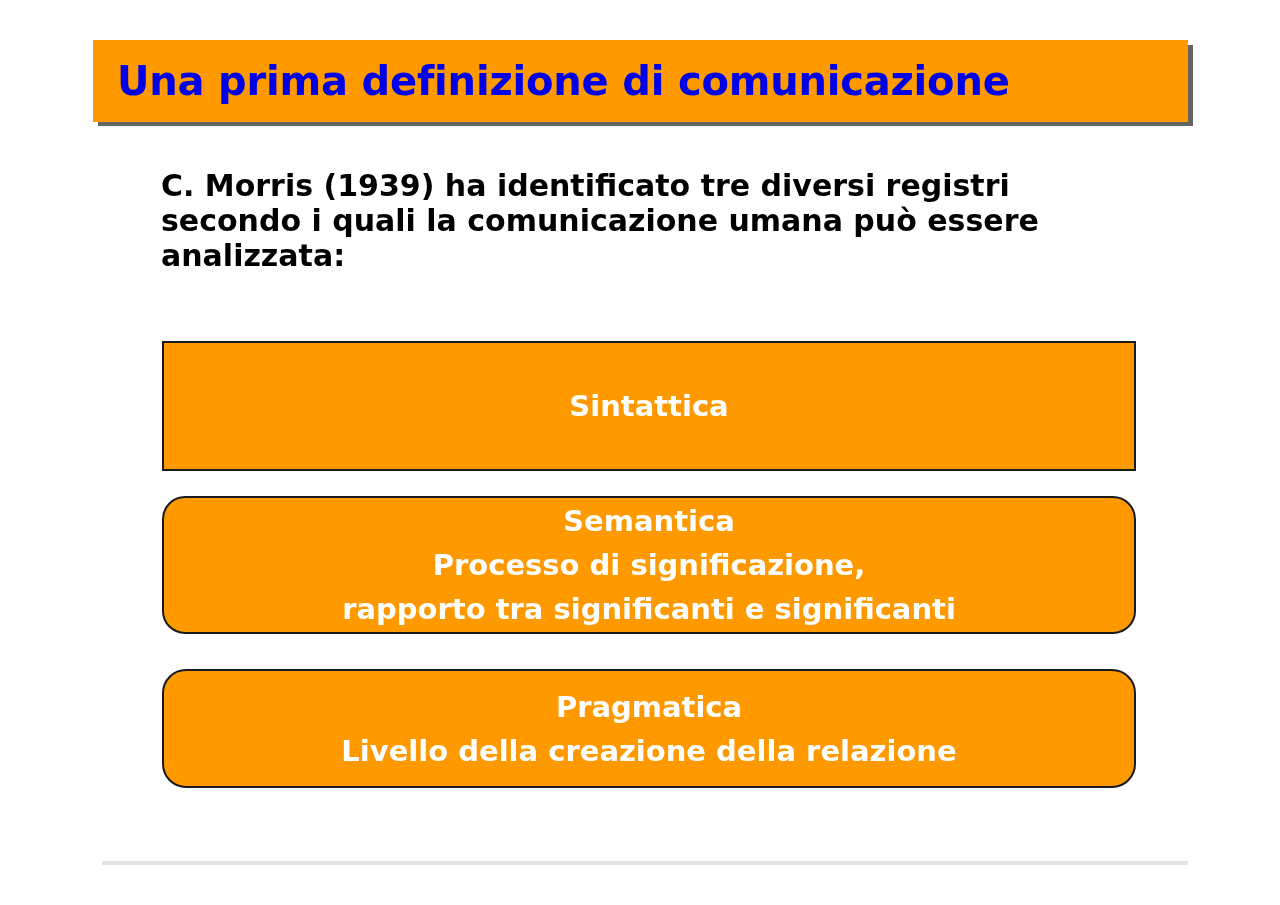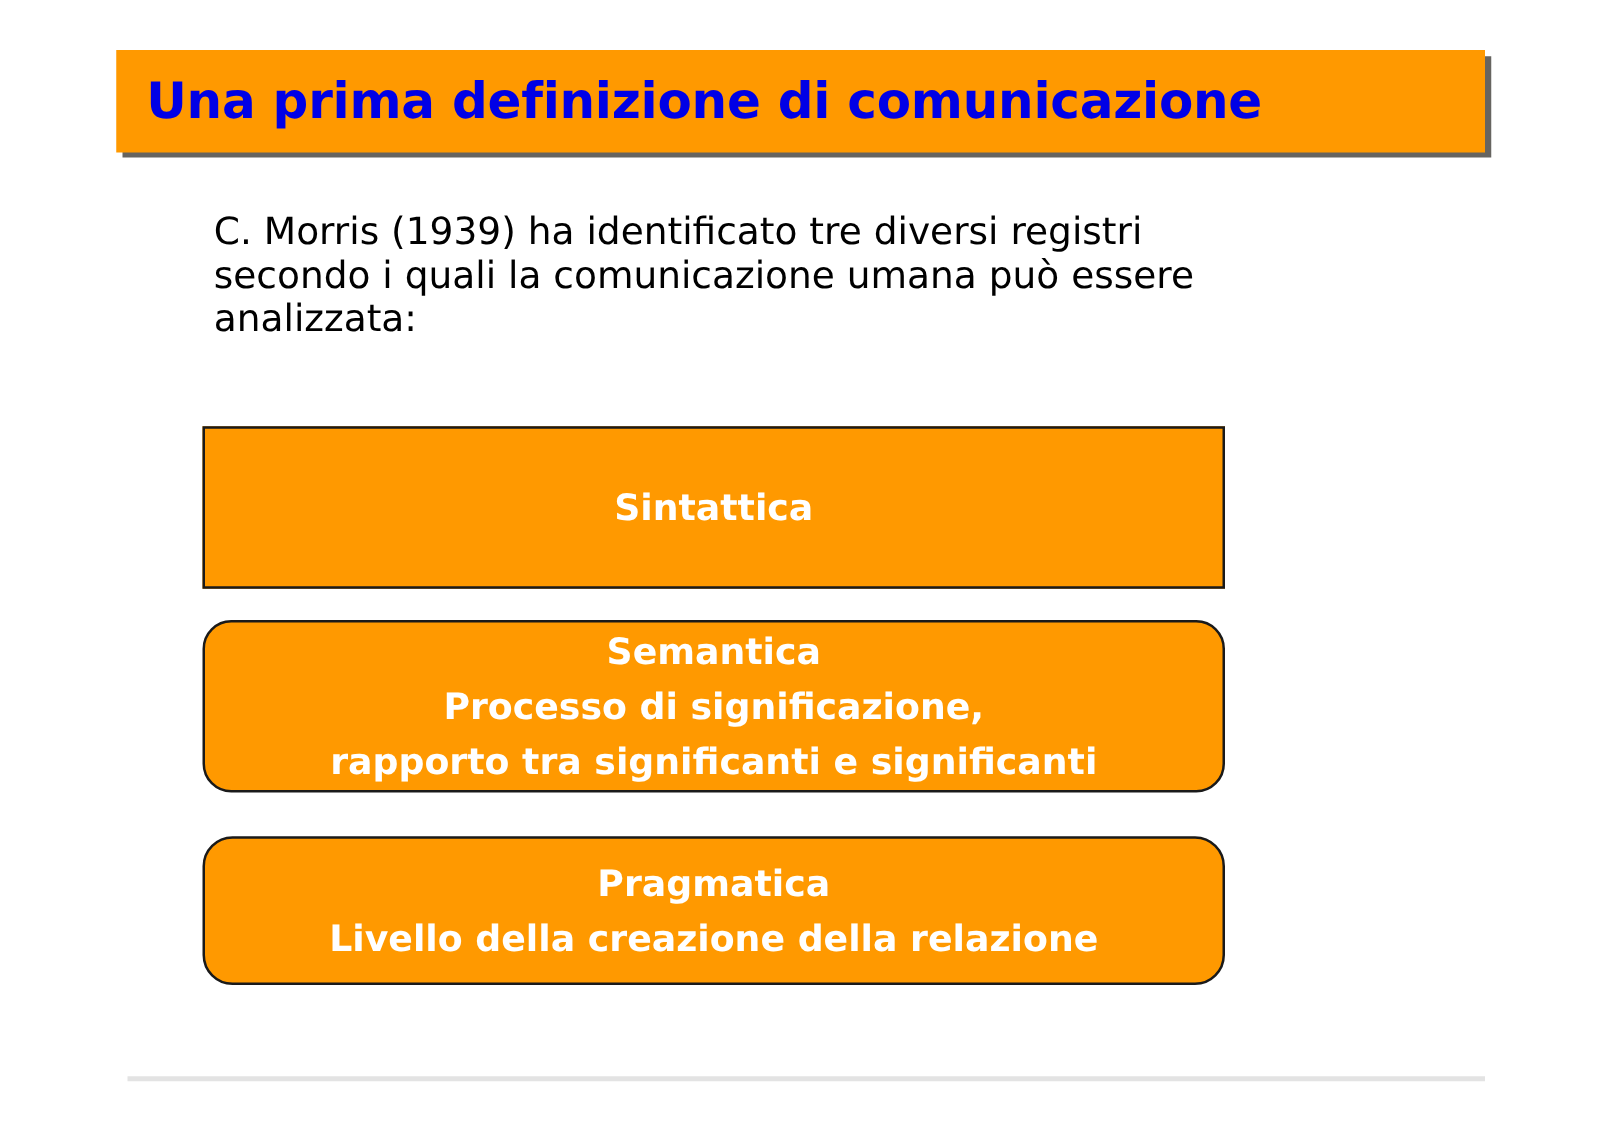--- a/index.html
+++ b/index.html
@@ -49,36 +49,37 @@
     font-weight: bold;
     letter-spacing: -0.2px;
     padding-left: 24px;
     white-space: nowrap;
     line-height: 1;
   }
 
   
   .body-block {
     position: absolute;
-    left: 171px;
+    left: 161px;
     top: 168px;
     width: 940px;
+    font-weight: bold;
   }
   .body-line {
     color: #000000;
     font-size: 30px;
     line-height: 35px;
     white-space: nowrap;
   }
 
   
   .box {
     position: absolute;
     left: 162px;
-    width: 818px;
+    width: 974px;
     background: #ff9900;
     border: 2px solid #1a1a1a;
     box-sizing: border-box;
     display: flex;
     flex-direction: column;
     align-items: center;
     justify-content: center;
   }
   .box-line {
     color: #ffffff;

